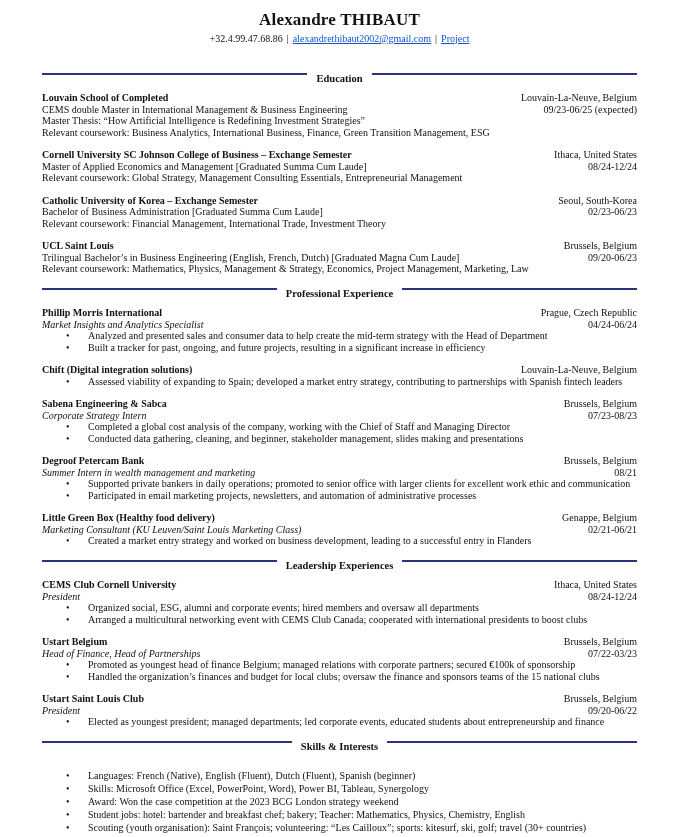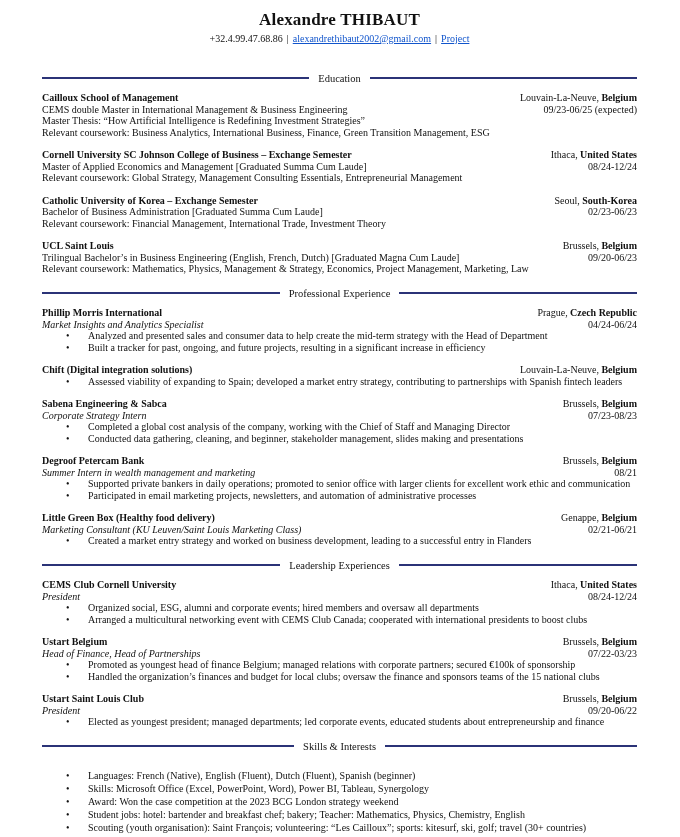--- a/index.html
+++ b/index.html
@@ -8,30 +8,30 @@
        color:#111;font-size:10px;line-height:11.5px;}
   .page{padding:10px 43px 8px 42px;box-sizing:border-box;width:680px;height:614px;}
   .b{font-weight:bold;}
   .i{font-style:italic;}
   
   .name{text-align:center;font-size:17px;font-weight:bold;line-height:20px;letter-spacing:.2px;}
   .contact{text-align:center;font-size:10px;margin-top:3px;}
   .contact .sep{margin:0 4px;}
   a.link{color:#1155cc;text-decoration:underline;cursor:pointer;}
   
-  .divider{display:flex;align-items:center;margin:13px 0 8px 0;}
+  .divider{display:flex;align-items:flex-start;margin:13px 0 8px 0;font-weight:bold;}
   .divider .rule{flex:1;border-top:2px solid #2b3377;height:0;}
   .divider .sect-title{padding:0 9px;font-size:10.5px;white-space:nowrap;}
   
   .entry{margin-top:11px;}
   .entry.first{margin-top:0;}
   .row{display:flex;justify-content:space-between;align-items:baseline;}
   .row .left{flex:1;padding-right:10px;}
   .row .right{white-space:nowrap;text-align:right;}
-  .cty{margin-left:0.24em;font-weight:bold;}
+  .cty{margin-left:0.24em;font-weight:normal;}
   .line{}
   .bullet{position:relative;padding-left:46px;}
   .bullet::before{content:"\2022";position:absolute;left:24px;top:0;}
   .skills-list{margin-top:18px;}
   .skills-list .bullet{margin-top:1.5px;}
 </style>
 </head>
 <body>
 
 <div class="page">
@@ -42,21 +42,21 @@
   </div>
 
   <div class="divider" style="margin-top:28px">
     <span class="rule"></span>
     <span class="sect-title">Education</span>
     <span class="rule"></span>
   </div>
 
   <div class="entry first">
     <div class="row">
-      <span class="left b">Cailloux School of Management</span>
+      <span class="left b">Louvain School of Completed</span>
       <span class="right"><span>Louvain-La-Neuve,</span><span class="cty">Belgium</span></span>
     </div>
     <div class="row">
       <span class="left">CEMS double Master in International Management &amp; Business Engineering</span>
       <span class="right">09/23-06/25 (expected)</span>
     </div>
     <div class="line">Master Thesis: “How Artificial Intelligence is Redefining Investment Strategies”</div>
     <div class="line">Relevant coursework: Business Analytics, International Business, Finance, Green Transition Management, ESG</div>
   </div>
 

